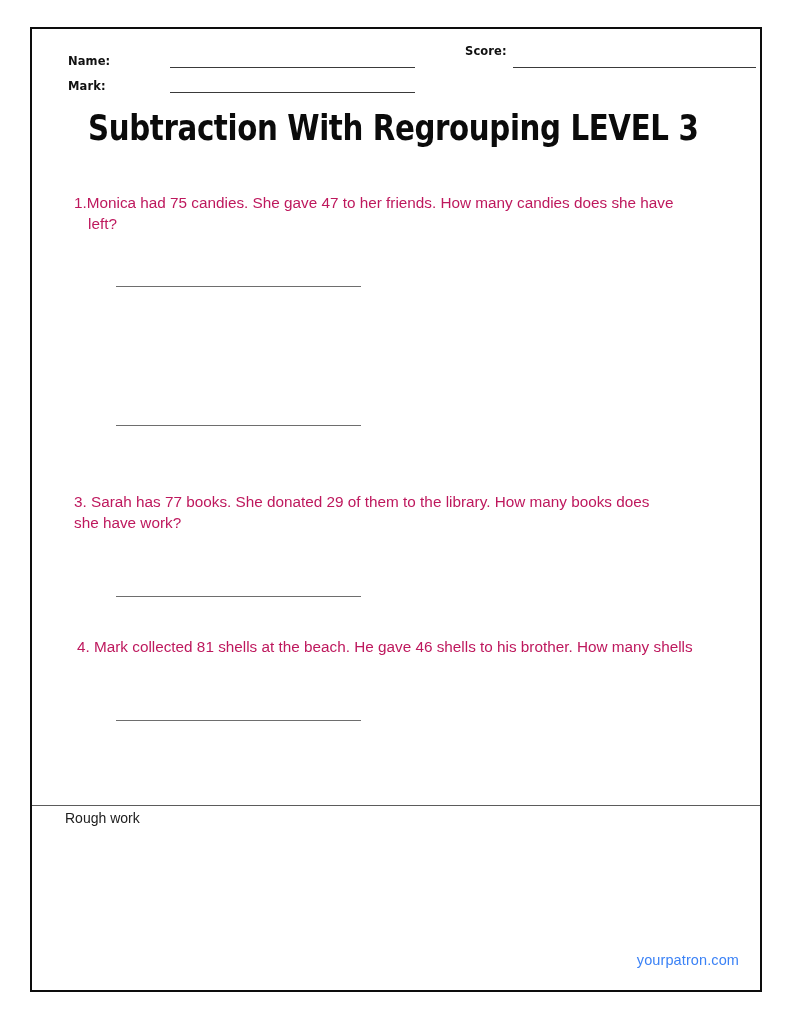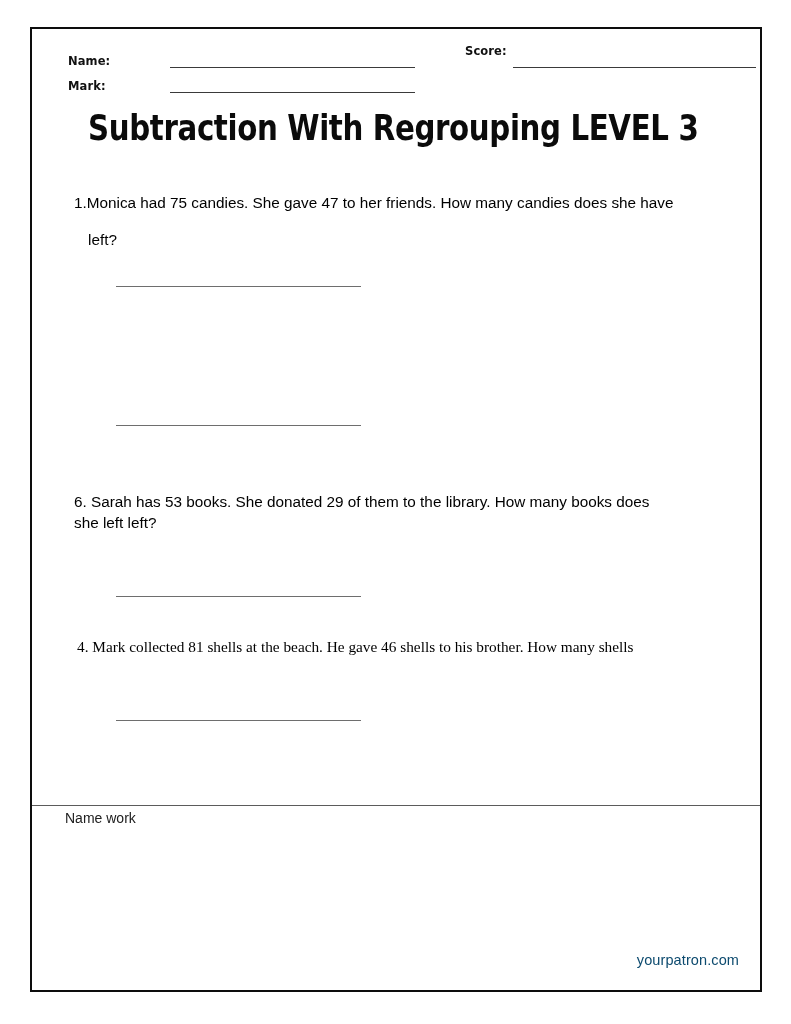--- a/index.html
+++ b/index.html
@@ -75,33 +75,33 @@
     transform: scaleX(0.93);
     transform-origin: left center;
   }
 
   
   .question {
     position: absolute;
     font-family: "Liberation Sans", sans-serif;
     font-size: 15.3px;
     line-height: 21px;
-    color: #000000;
+    color: #be185d;
   }
   .q-row {
     display: block;
     white-space: pre-wrap;
   }
 
   #q1 { left: 74px;  top: 192px; width: 644px; text-indent: 0; }
-  #q1 .cont { display: block; padding-left: 14px; margin-top: 16px; }
+  #q1 .cont { display: block; padding-left: 14px; }
 
   #q2 { left: 76px;  top: 359px; width: 680px; }
   #q3 { left: 74px;  top: 491px; width: 652px; }
-  #q4 { left: 73px;  top: 636px; width: 700px; font-family: Liberation Serif, serif; }
+  #q4 { left: 73px;  top: 636px; width: 700px; }
   #q4 .lead { padding-left: 4px; }
 
   
   .answer-line {
     position: absolute;
     left: 116px;
     width: 245px;
     height: 0;
     border-top: 1.5px solid #6e6e6e;
   }
@@ -128,21 +128,21 @@
     color: #202020;
   }
 
   
   #site-credit {
     position: absolute;
     right: 52px;
     top: 952px;
     font-family: "Liberation Sans", sans-serif;
     font-size: 14.5px;
-    color: #0c4a6e;
+    color: #3b82f6;
     letter-spacing: 0.1px;
   }
 </style>
 </head>
 <body>
 
 <div id="sheet">
 
   <div id="page-border"></div>
 
@@ -159,28 +159,28 @@
 
   <div class="question" id="q1">
     <span class="q-row">1.Monica had 75 candies. She gave 47 to her friends. How many candies does she have</span>
     <span class="q-row cont">left?</span>
   </div>
   <div class="answer-line" id="ans1"></div>
 
   <div class="answer-line" id="ans2"></div>
 
   <div class="question" id="q3">
-    <span class="q-row">6. Sarah has 53 books. She donated 29 of them to the library. How many books does</span>
-    <span class="q-row">she left left?</span>
+    <span class="q-row">3. Sarah has 77 books. She donated 29 of them to the library. How many books does</span>
+    <span class="q-row">she have work?</span>
   </div>
   <div class="answer-line" id="ans3"></div>
 
   <div class="question" id="q4">
     <span class="q-row lead">4. Mark collected 81 shells at the beach. He gave 46 shells to his brother. How many shells</span>
   </div>
   <div class="answer-line" id="ans4"></div>
 
   <div id="rough-divider"></div>
-  <div id="rough-label">Name work</div>
+  <div id="rough-label">Rough work</div>
 
   <div id="site-credit">yourpatron.com</div>
 
 </div>
 
 </body></html>

